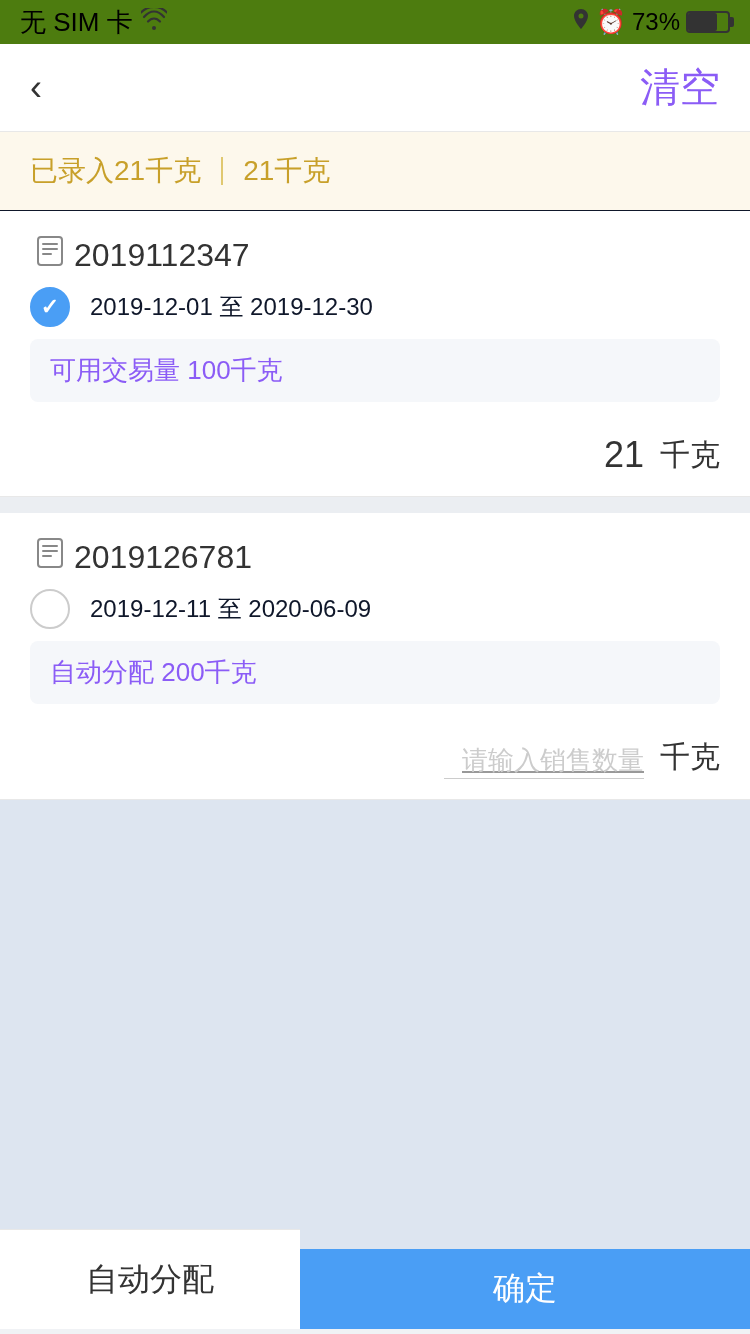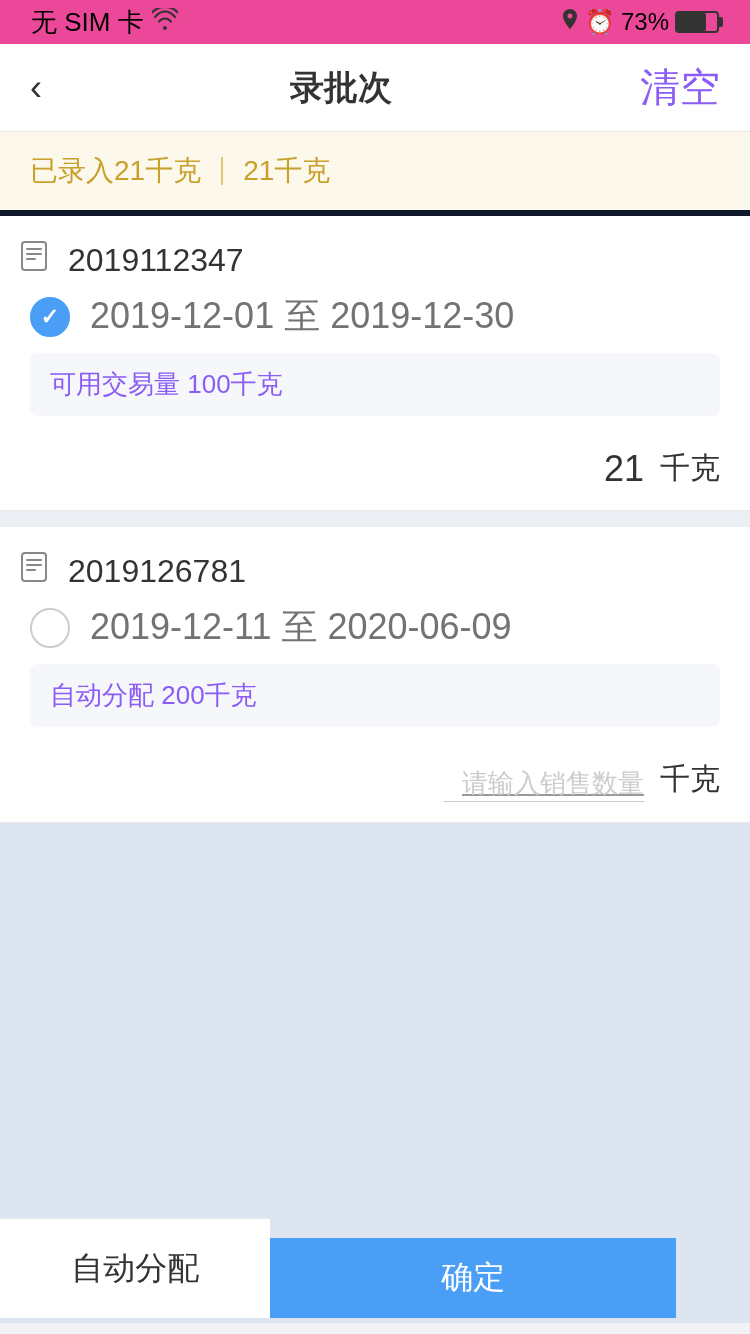--- a/index.html
+++ b/index.html
@@ -8,25 +8,25 @@
       width: 750px;
       min-height: 1334px;
       font-family: -apple-system, 'PingFang SC', 'Helvetica Neue', Arial, sans-serif;
       background: #f0f2f5;
       overflow-x: hidden;
     }
 
     
     .status-bar {
       height: 44px;
-      background: #ec4899;
+      background: #4d7c0f;
       display: flex;
       align-items: center;
       justify-content: space-between;
-      padding: 0 31px;
+      padding: 0 20px;
       font-size: 28px;
     }
     .status-left {
       display: flex;
       align-items: center;
       gap: 8px;
       font-size: 26px;
       font-weight: 500;
     }
     .status-center {
@@ -97,21 +97,21 @@
       cursor: pointer;
     }
 
     
     .summary-banner {
       background: #fdf8ec;
       padding: 20px 30px;
       display: flex;
       align-items: center;
       gap: 20px;
-      border-bottom: 6px solid #0f172a;
+      border-bottom: 1px solid #0f172a;
     }
     .summary-text {
       font-size: 28px;
       color: #c8a02a;
     }
     .summary-divider {
       width: 2px;
       height: 28px;
       background: #e0c870;
     }
@@ -120,24 +120,24 @@
       color: #c8a02a;
     }
 
     
     .batch-card {
       background: #fff;
       margin-bottom: 0;
     }
 
     .batch-header {
-      padding: 24px 30px 12px 20px;
-      display: flex;
-      align-items: center;
-      gap: 20px;
+      padding: 24px 30px 12px 36px;
+      display: flex;
+      align-items: center;
+      gap: 10px;
     }
     .batch-icon {
       font-size: 32px;
       color: #555;
     }
     .batch-number {
       font-size: 32px;
       font-weight: 500;
       color: #333;
     }
@@ -164,37 +164,38 @@
       background: #4a9ef5;
       border-color: #4a9ef5;
     }
     .radio-btn.checked::after {
       content: '✓';
       color: #fff;
       font-size: 22px;
       font-weight: bold;
     }
     .batch-date {
-      font-size: 36px;
-      color: #737373;
+      font-size: 24px;
+      color: #0f172a;
     }
 
     .batch-availability {
       margin: 0 30px 16px 30px;
       background: #f5f7fa;
       border-radius: 8px;
       padding: 14px 20px;
       font-size: 26px;
       color: #8b5cf6;
     }
 
     
     .quantity-row {
       padding: 16px 30px 20px 30px;
       display: flex;
+      align-items: center;
       justify-content: flex-end;
       gap: 16px;
       border-bottom: 1px solid #e8e8e8;
     }
     .quantity-value {
       font-size: 36px;
       color: #333;
       font-weight: 500;
     }
     .quantity-unit {
@@ -219,23 +220,23 @@
 
     
     .card-divider {
       height: 16px;
       background: #ebeef2;
     }
 
     
     .bottom-buttons {
       position: fixed;
-      bottom: 16px;
+      bottom: 5px;
       left: 0;
-      width: 676px;
+      width: 750px;
       display: flex;
       height: 100px;
     }
     .btn-auto {
       flex: 1;
       background: #fff;
       border: none;
       font-size: 32px;
       color: #333;
       cursor: pointer;
@@ -281,21 +282,20 @@
     <span>⏰</span>
     <span>73%</span>
     <div class="battery-bar">
       <div class="battery-fill"></div>
     </div>
   </div>
 </div>
 
 <div class="nav-bar">
   <span class="nav-back">‹</span>
-  <span class="nav-title">录批次</span>
   <span class="nav-clear">清空</span>
 </div>
 
 <div class="summary-banner">
   <span class="summary-text">已录入21千克</span>
   <div class="summary-divider"></div>
   <span class="summary-value">21千克</span>
 </div>
 
 <div class="batch-card">

